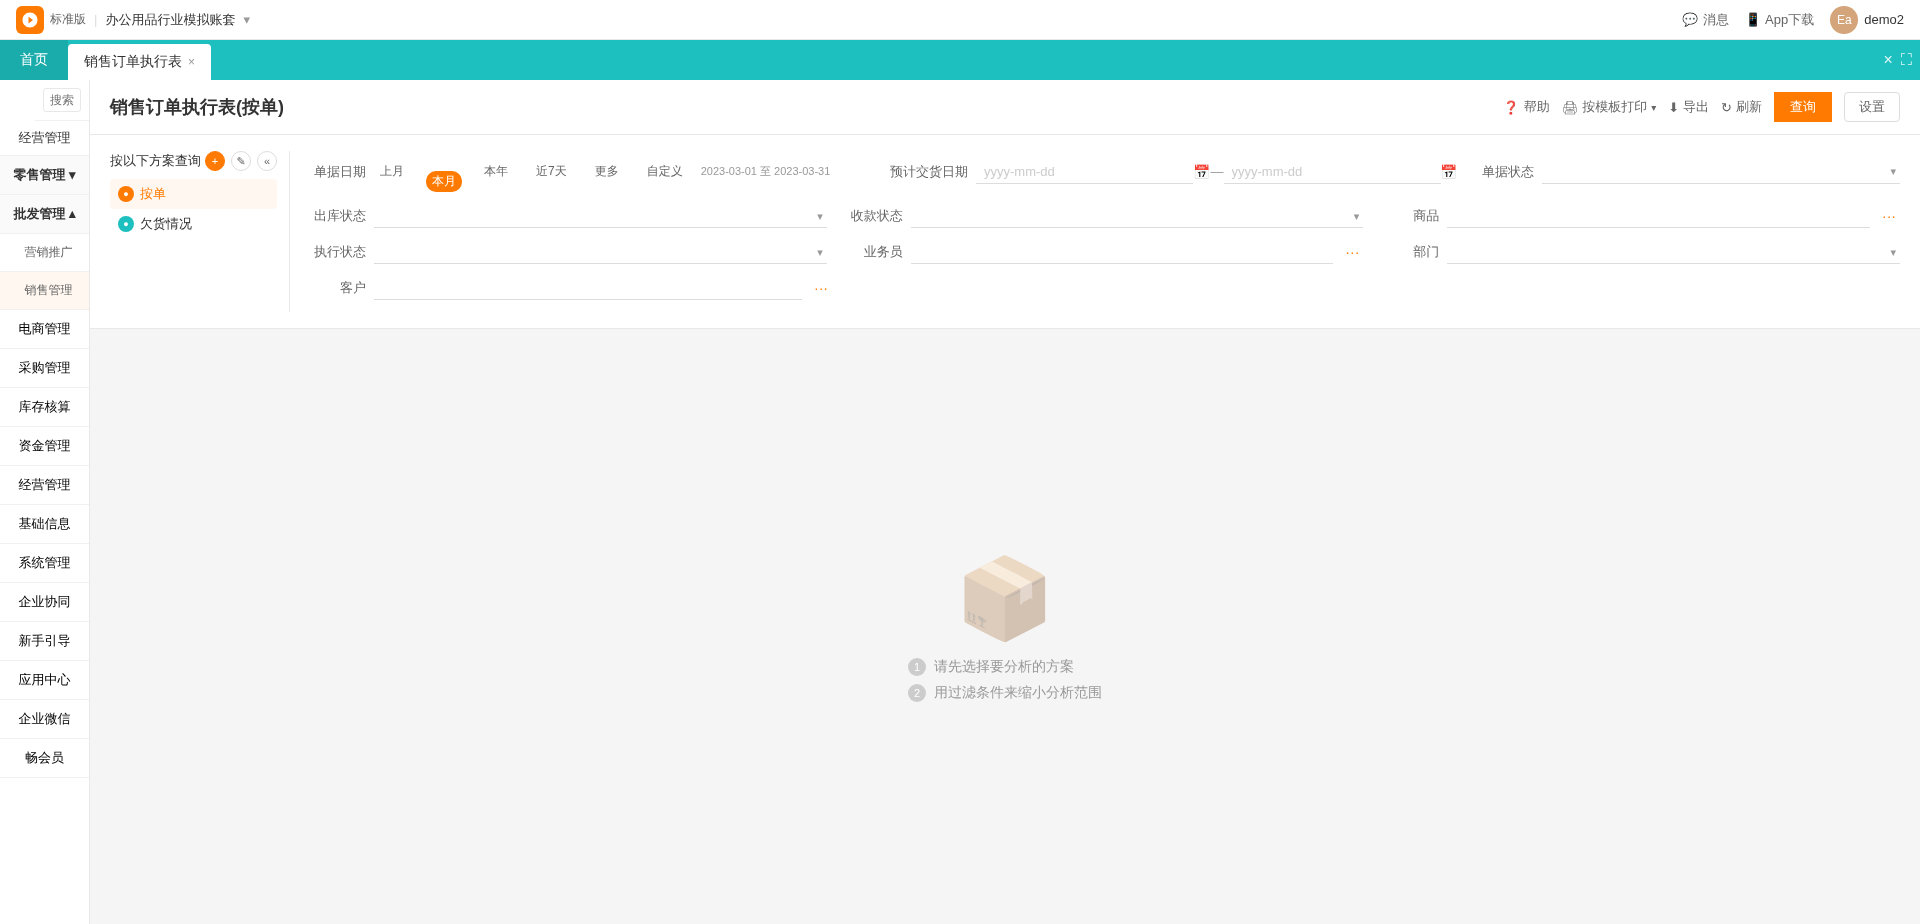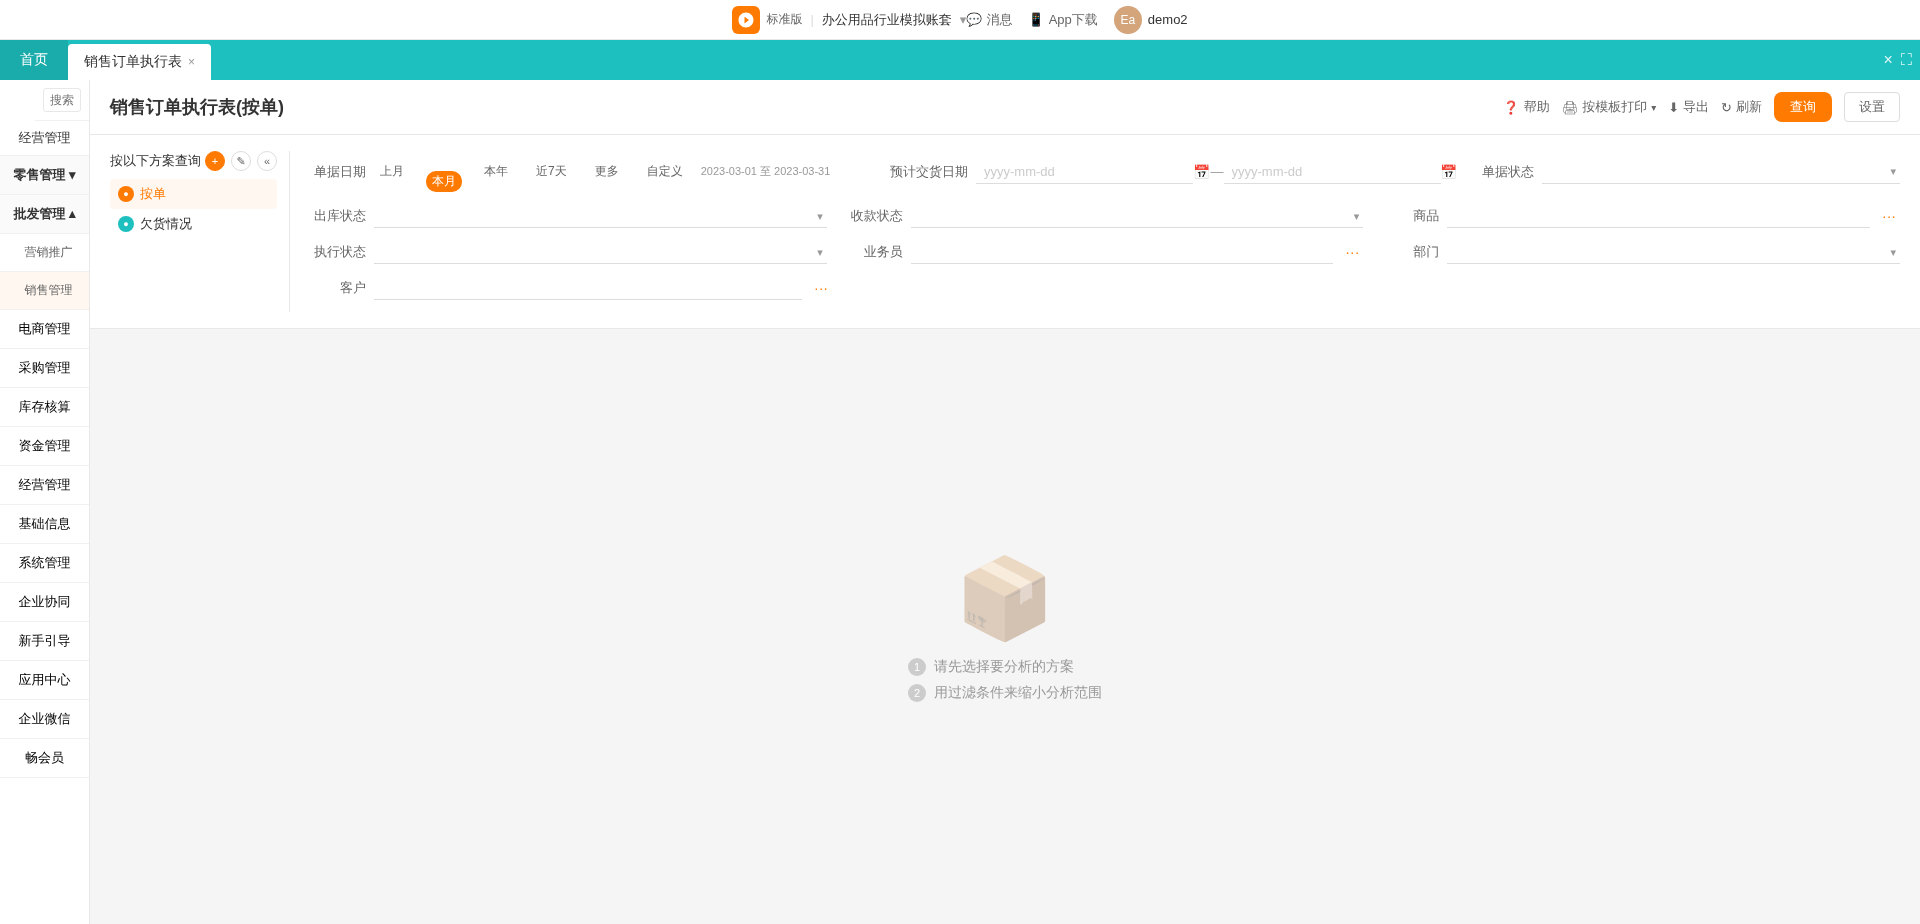--- a/index.html
+++ b/index.html
@@ -1,20 +1,20 @@
 <!DOCTYPE html>
 <html><head>
   <meta charset="utf-8">
   <style>
     * { box-sizing: border-box; margin: 0; padding: 0; font-family: 'Microsoft YaHei', Arial, sans-serif; }
     body { background: #f5f5f5; display: flex; flex-direction: column; height: 924px; overflow: hidden; font-size: 13px; }
 
     
     .topbar {
-      height: 40px; background: #fff; display: flex; align-items: center; justify-content: center;
+      height: 40px; background: #fff; display: flex; align-items: center; justify-content: space-between;
       padding: 0 16px; border-bottom: 1px solid #e8e8e8; flex-shrink: 0;
     }
     .topbar-left { display: flex; align-items: center; gap: 8px; }
     .logo-area { display: flex; align-items: center; gap: 6px; }
     .logo-icon { width: 28px; height: 28px; background: #ff7a00; border-radius: 6px; display: flex; align-items: center; justify-content: center; }
     .logo-icon svg { width: 18px; height: 18px; fill: white; }
     .logo-text { font-size: 12px; color: #666; }
     .breadcrumb-text { font-size: 13px; color: #333; }
     .topbar-right { display: flex; align-items: center; gap: 16px; }
     .topbar-action { display: flex; align-items: center; gap: 4px; color: #666; font-size: 13px; cursor: pointer; }
@@ -55,21 +55,21 @@
     .content-area { flex: 1; display: flex; flex-direction: column; overflow: hidden; background: #f5f5f5; }
 
     
     .page-header {
       background: white; padding: 12px 20px; display: flex; align-items: center; justify-content: space-between;
       border-bottom: 1px solid #e8e8e8; flex-shrink: 0;
     }
     .page-title { font-size: 18px; font-weight: bold; color: #333; }
     .page-actions { display: flex; align-items: center; gap: 12px; }
     .page-action-btn { display: flex; align-items: center; gap: 4px; color: #666; font-size: 13px; cursor: pointer; }
-    .btn-primary { background: #ff7a00; color: white; border: none; padding: 6px 16px; border-radius: 8px; cursor: pointer; font-size: 13px; }
+    .btn-primary { background: #ff7a00; color: white; border: none; padding: 6px 16px; border-radius: 0; cursor: pointer; font-size: 13px; }
     .btn-setting { background: white; color: #666; border: 1px solid #ddd; padding: 5px 14px; border-radius: 4px; cursor: pointer; font-size: 13px; }
 
     
     .filter-panel { background: white; margin: 0; padding: 16px 20px; border-bottom: 1px solid #e8e8e8; flex-shrink: 0; }
     .filter-section { display: flex; gap: 0; }
     .filter-sidebar { width: 180px; border-right: 1px solid #e8e8e8; padding-right: 12px; flex-shrink: 0; }
     .filter-sidebar-title { font-size: 13px; color: #333; margin-bottom: 8px; display: flex; align-items: center; justify-content: space-between; }
     .filter-sidebar-icons { display: flex; gap: 6px; }
     .filter-sidebar-icon { width: 20px; height: 20px; border-radius: 50%; border: 1px solid #ddd; display: flex; align-items: center; justify-content: center; cursor: pointer; font-size: 11px; color: #666; }
     .filter-sidebar-icon.active { background: #ff7a00; border-color: #ff7a00; color: white; }

